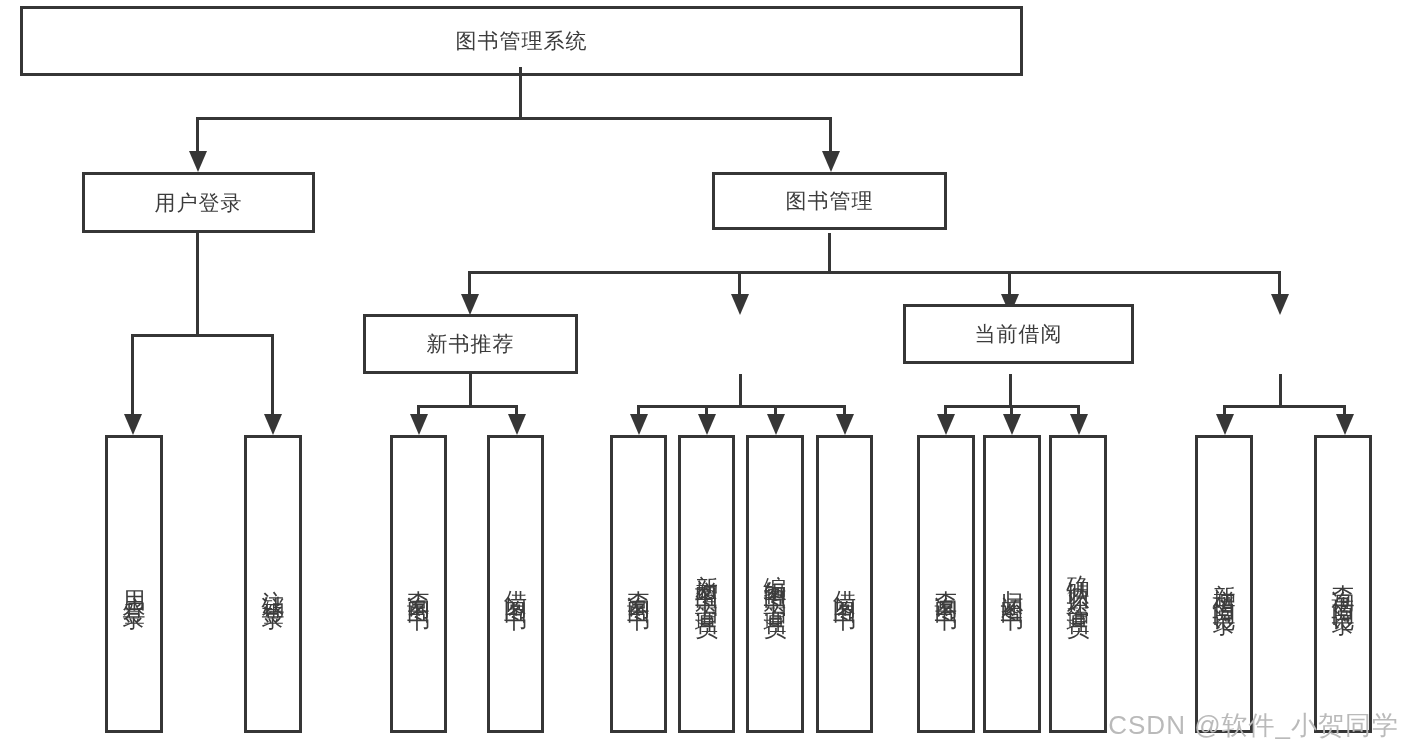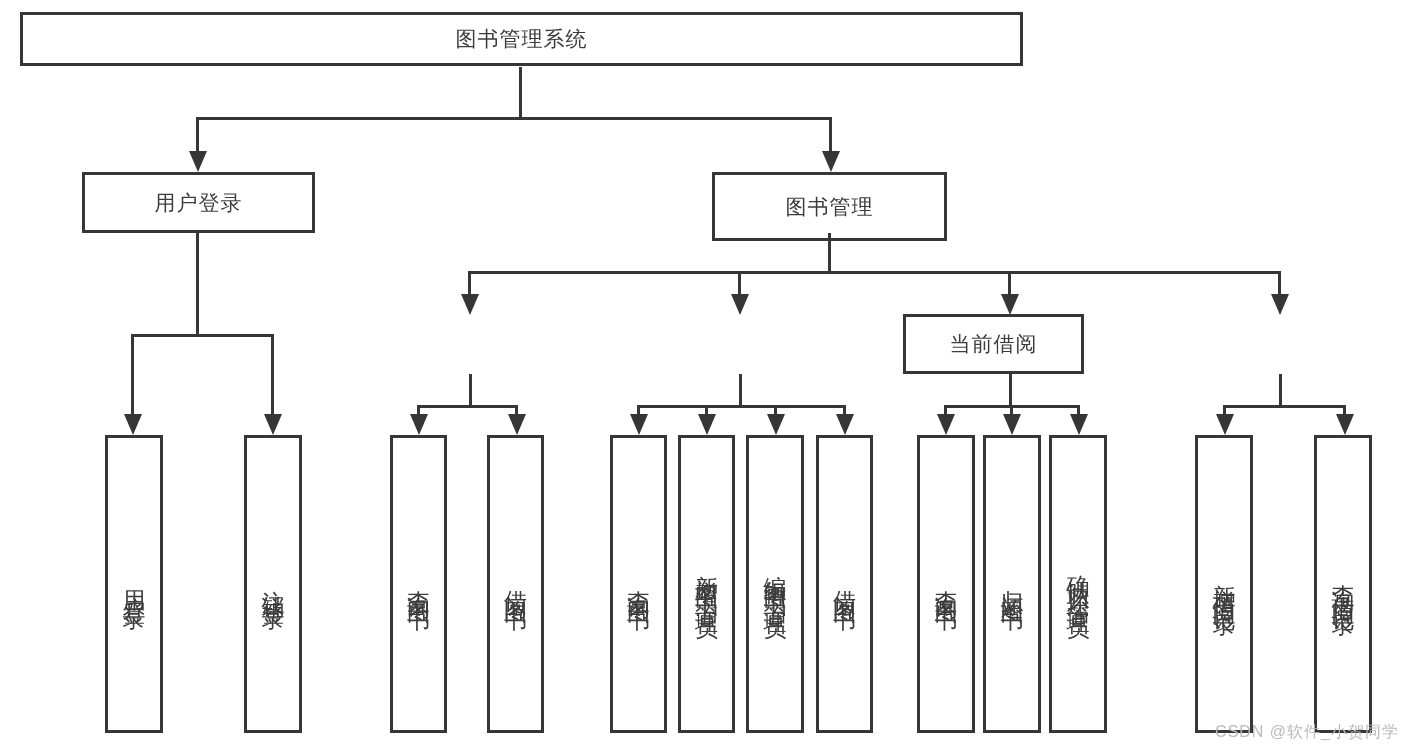--- a/index.html
+++ b/index.html
@@ -53,45 +53,45 @@
     width:0;height:0;
     border-left:9px solid transparent;
     border-right:9px solid transparent;
     border-top:21px solid var(--line);
   }
   .watermark{
     position:absolute;
     right:6px;
     bottom:4px;
     color:var(--watermark);
-    font-size:16px;
+    font-size:26px;
     letter-spacing:1px;
     white-space:nowrap;
   }
 </style>
 </head>
 <body>
 
 <div id="canvas">
 
-  <div class="box" style="left:20px;top:12px;width:1003px;height:54px">
+  <div class="box" style="left:20px;top:6px;width:1003px;height:70px">
     <span class="lbl">图书管理系统</span>
   </div>
 
   <div class="cline" style="left:519px;top:67px;width:3px;height:52px"></div>
   <div class="cline" style="left:196px;top:117px;width:636px;height:3px"></div>
   <div class="cline" style="left:196px;top:117px;width:3px;height:37px"></div>
   <div class="arrow" style="left:189px;top:151px"></div>
   <div class="cline" style="left:829px;top:117px;width:3px;height:37px"></div>
   <div class="arrow" style="left:822px;top:151px"></div>
 
   <div class="box" style="left:82px;top:172px;width:233px;height:61px">
     <span class="lbl">用户登录</span>
   </div>
-  <div class="box" style="left:712px;top:172px;width:235px;height:69px">
+  <div class="box" style="left:712px;top:172px;width:235px;height:58px">
     <span class="lbl">图书管理</span>
   </div>
 
   <div class="cline" style="left:196px;top:233px;width:3px;height:103px"></div>
   <div class="cline" style="left:131px;top:334px;width:143px;height:3px"></div>
   <div class="cline" style="left:131px;top:334px;width:3px;height:82px"></div>
   <div class="arrow" style="left:124px;top:414px"></div>
   <div class="cline" style="left:271px;top:334px;width:3px;height:82px"></div>
   <div class="arrow" style="left:264px;top:414px"></div>
 
@@ -99,21 +99,24 @@
   <div class="cline" style="left:468px;top:271px;width:813px;height:3px"></div>
   <div class="cline" style="left:468px;top:271px;width:3px;height:25px"></div>
   <div class="arrow" style="left:461px;top:294px"></div>
   <div class="cline" style="left:738px;top:271px;width:3px;height:25px"></div>
   <div class="arrow" style="left:731px;top:294px"></div>
   <div class="cline" style="left:1008px;top:271px;width:3px;height:25px"></div>
   <div class="arrow" style="left:1001px;top:294px"></div>
   <div class="cline" style="left:1278px;top:271px;width:3px;height:25px"></div>
   <div class="arrow" style="left:1271px;top:294px"></div>
 
-  <div class="box" style="left:903px;top:314px;width:181px;height:60px">
+  <div class="box" style="left:363px;top:314px;width:215px;height:60px">
+    <span class="lbl">新书推荐</span>
+  </div>
+  <div class="box" style="left:903px;top:304px;width:231px;height:60px">
     <span class="lbl">当前借阅</span>
   </div>
 
   <div class="cline" style="left:469px;top:374px;width:3px;height:33px"></div>
   <div class="cline" style="left:417px;top:405px;width:101px;height:3px"></div>
   <div class="cline" style="left:417px;top:405px;width:3px;height:12px"></div>
   <div class="arrow" style="left:410px;top:414px"></div>
   <div class="cline" style="left:515px;top:405px;width:3px;height:12px"></div>
   <div class="arrow" style="left:508px;top:414px"></div>
 

